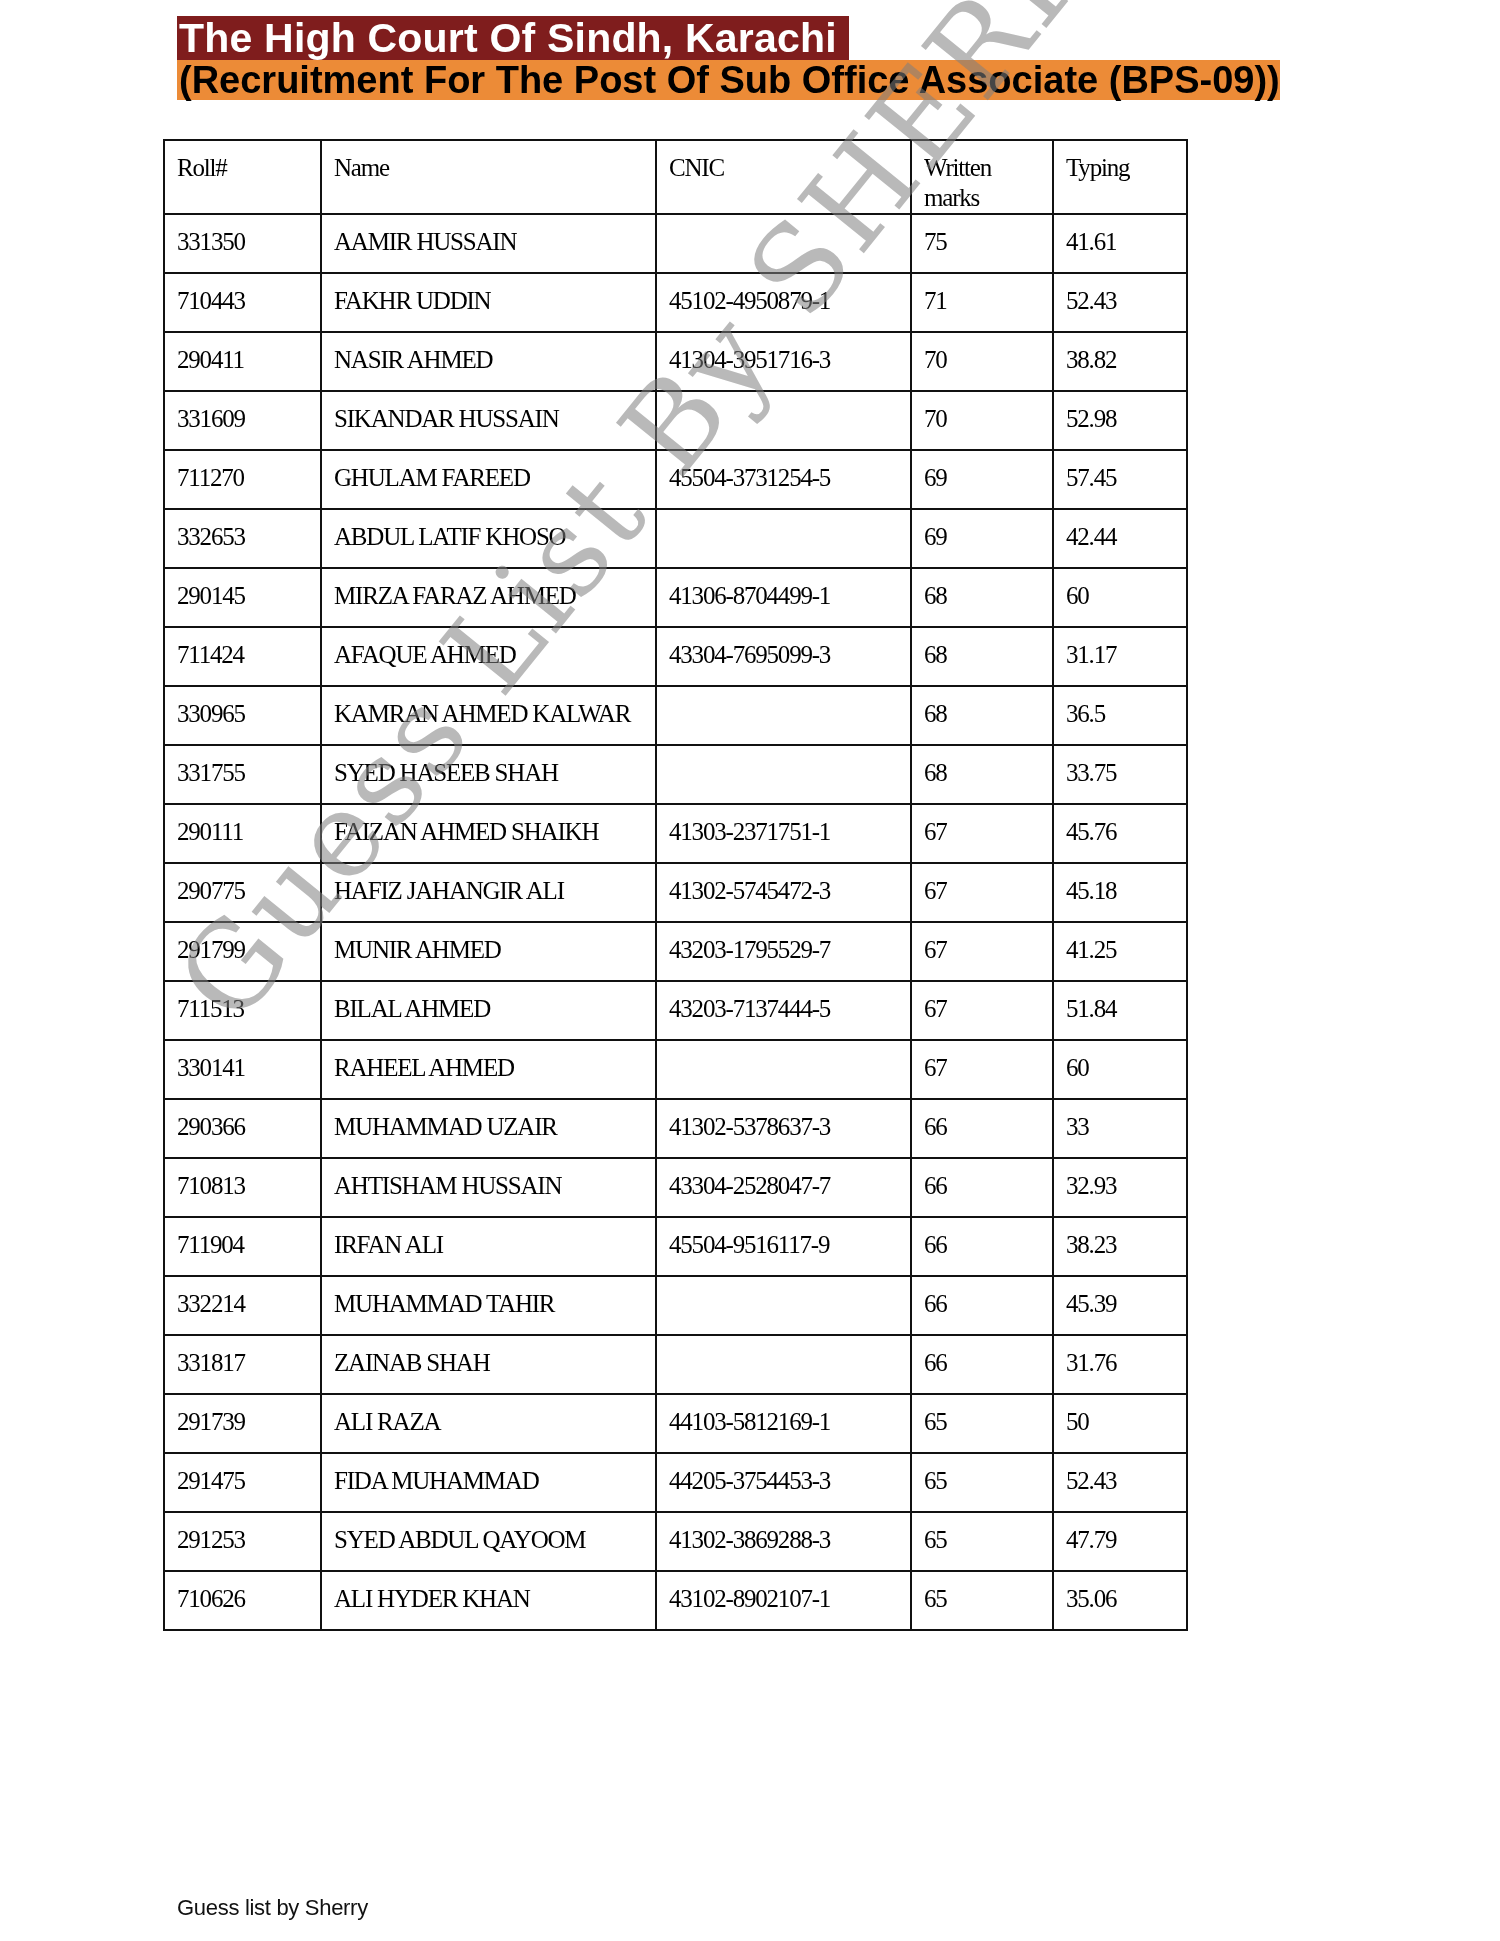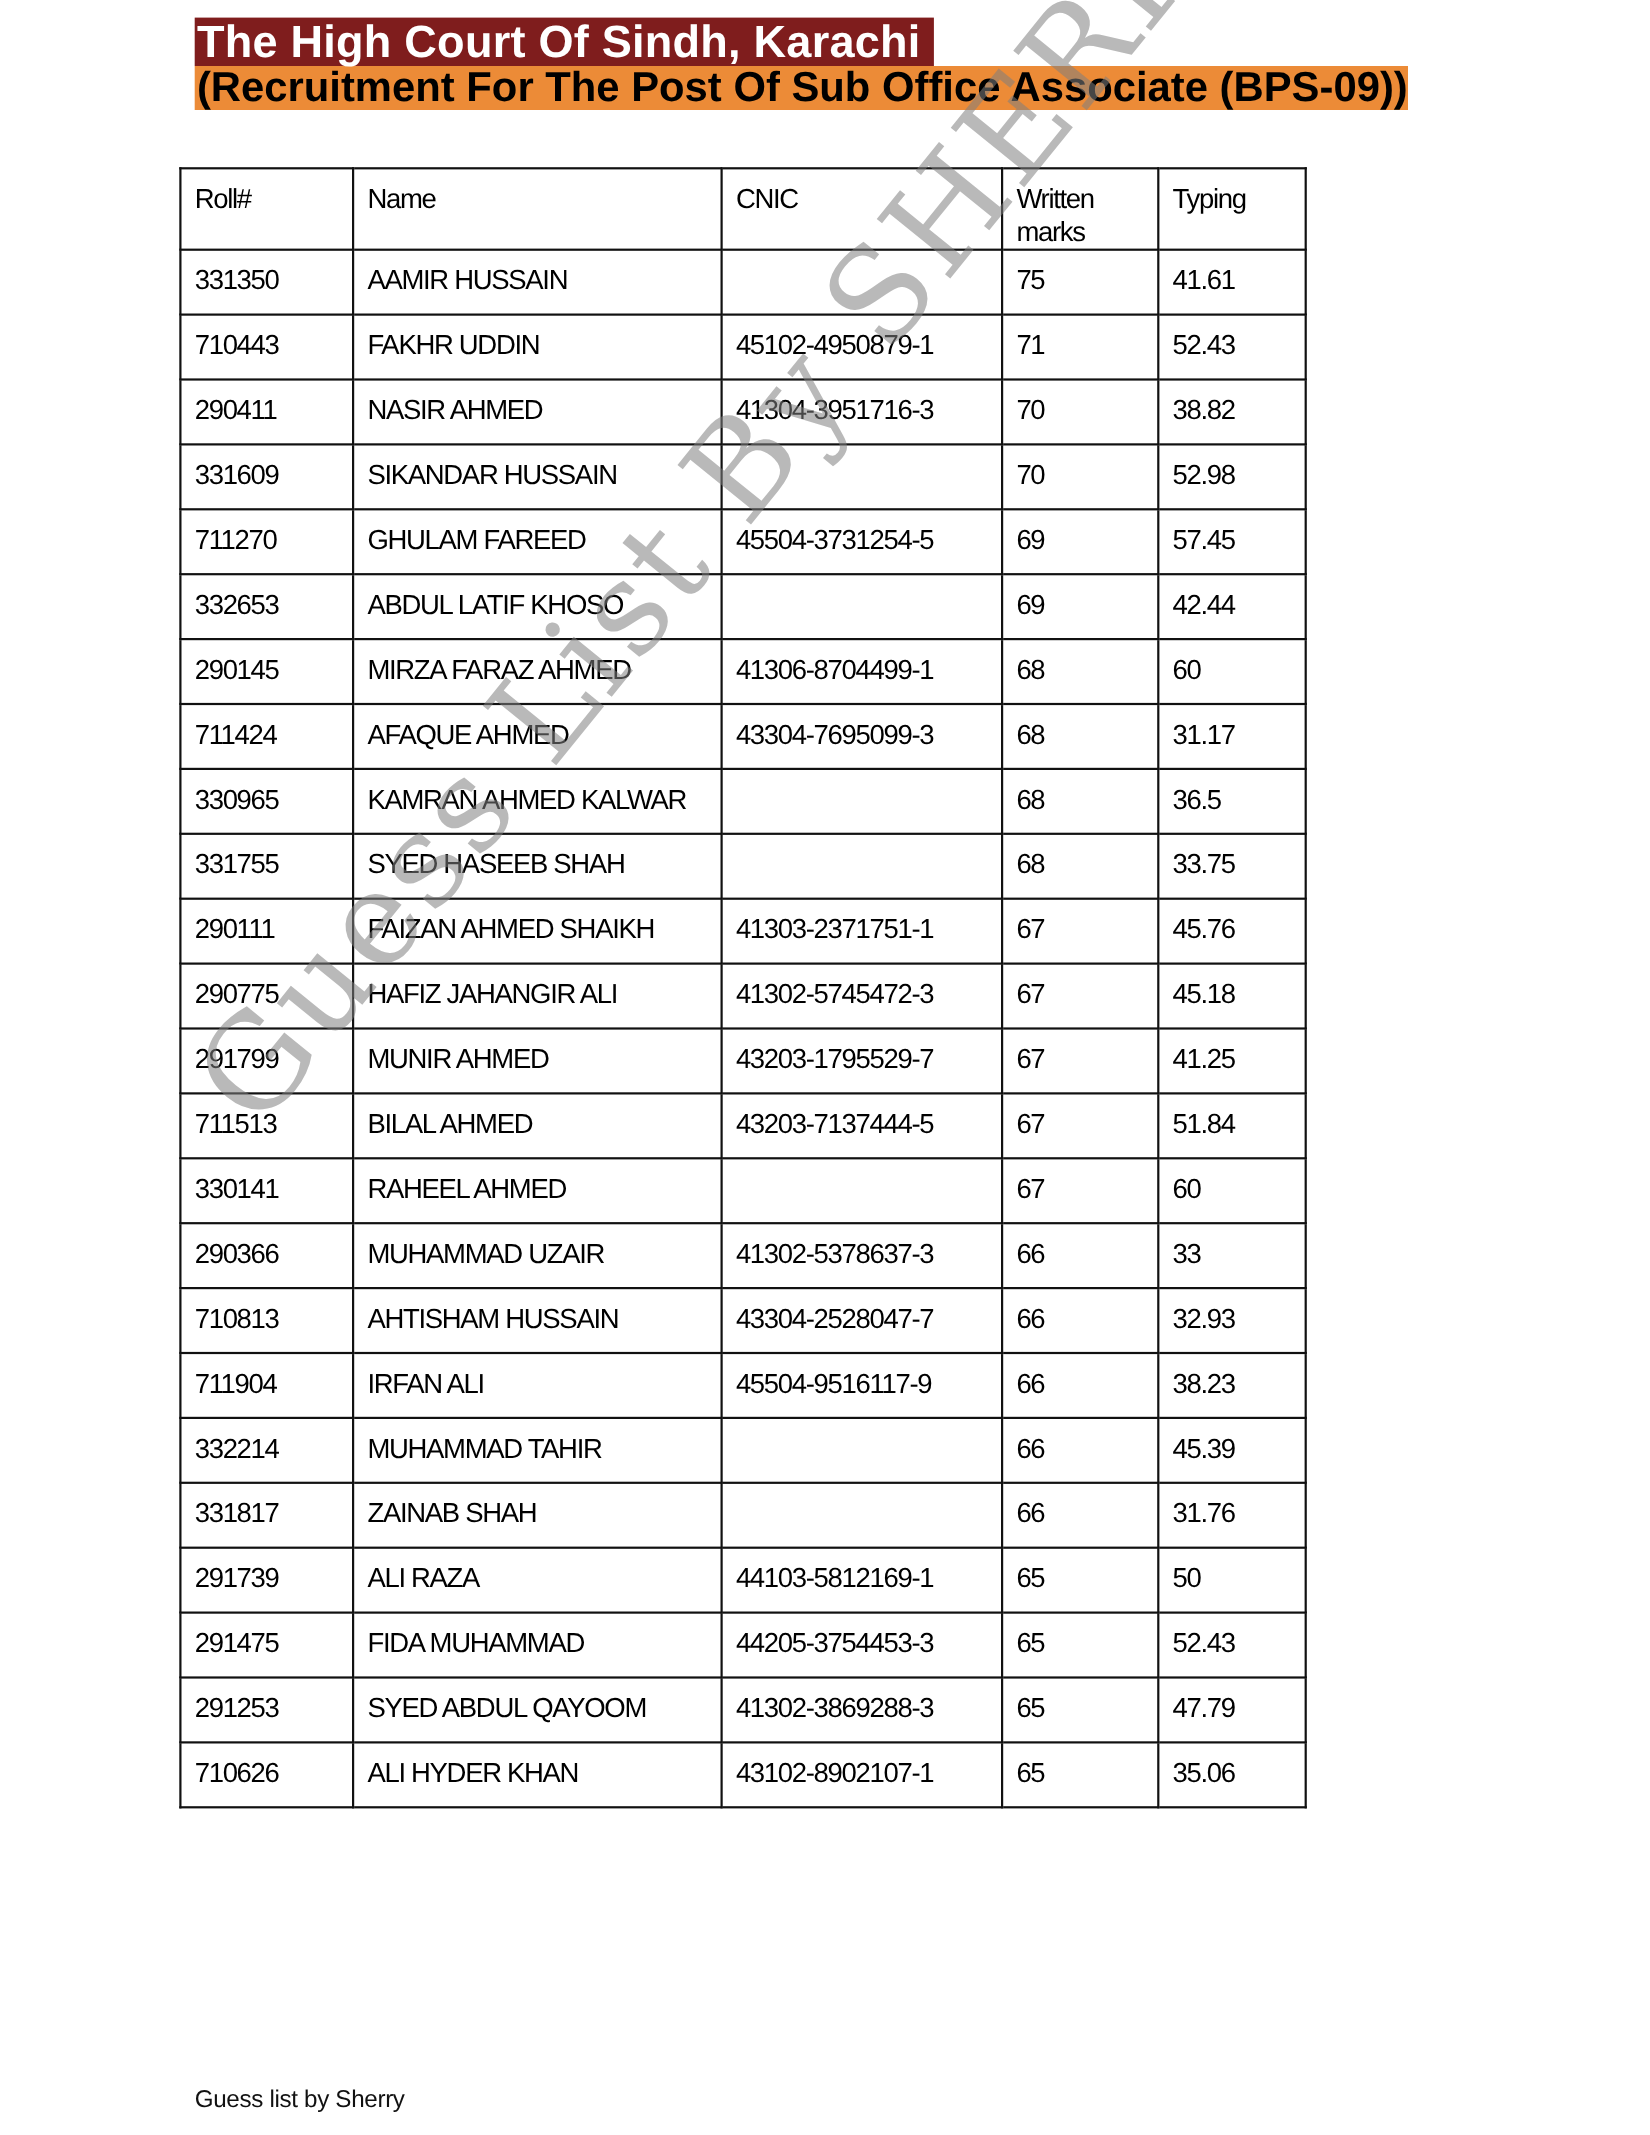--- a/index.html
+++ b/index.html
@@ -40,24 +40,25 @@
       font-size: 38px;
       line-height: 40px;
       height: 40px;
       padding: 0 0 0 2px;
       white-space: nowrap;
       width: fit-content;
     }
     table.results {
       position: absolute;
       left: 163px;
-      top: 152px;
+      top: 139px;
       border-collapse: collapse;
       table-layout: fixed;
       width: 1023px;
+      font-family: Liberation Serif, serif;
     }
     table.results th, table.results td {
       border: 2.5px solid #111;
       vertical-align: top;
       text-align: left;
       font-size: 25px;
       font-weight: normal;
       letter-spacing: -1.2px;
       padding: 12px 12px 0 12px;
       line-height: 30px;

